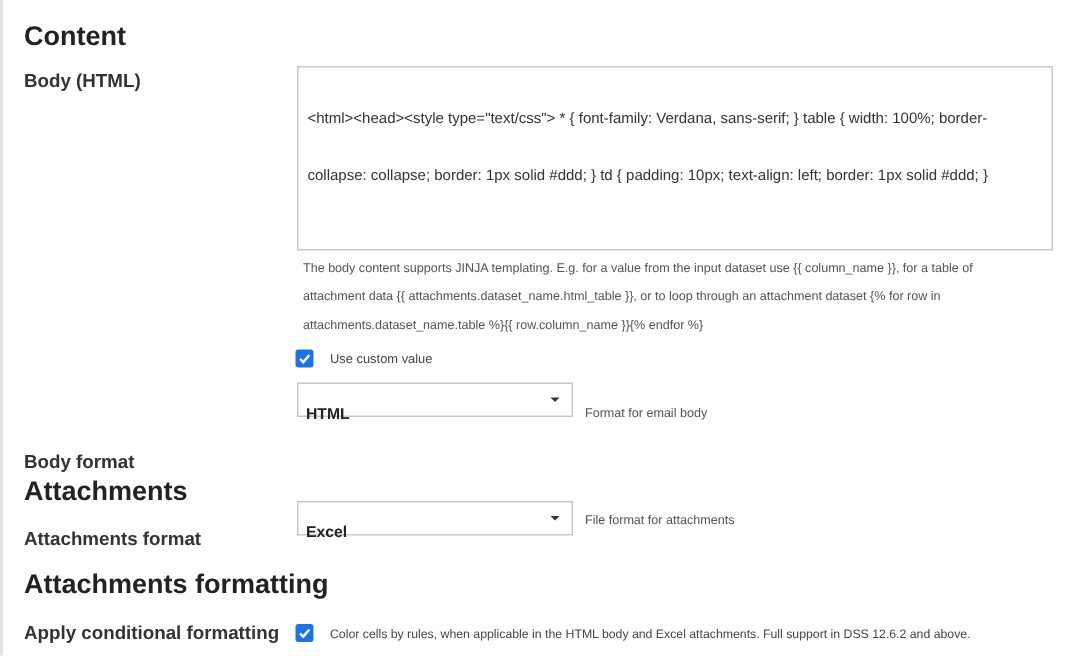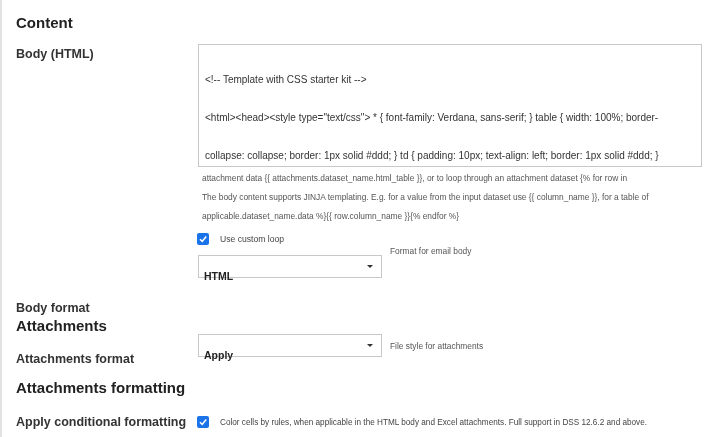--- a/index.html
+++ b/index.html
@@ -6,21 +6,21 @@
     html, body { width: 711px; height: 437px; overflow: hidden; background: #ffffff; }
     body {
       font-family: "Liberation Sans", "DejaVu Sans", sans-serif;
       color: #222;
       position: relative;
       border-left: 2px solid #e2e2e2;
     }
     .section-title {
       position: absolute;
       left: 14px;
-      font-size: 15px;
+      font-size: 18px;
       font-weight: bold;
       color: #222;
     }
     .field-label {
       position: absolute;
       left: 14px;
       font-size: 12.5px;
       color: #333;
       font-weight: bold;
     }
@@ -99,61 +99,60 @@
     }
   </style>
 </head>
 <body>
 
 <div class="section-title" style="top:14px;">Content</div>
 
 <div class="field-label" style="top:47px;">Body (HTML)</div>
 
 <div class="textarea">
-  <span class="line">&lt;!-- Template with CSS starter kit --&gt;</span>
   <span class="line">&lt;html&gt;&lt;head&gt;&lt;style type="text/css"&gt; * { font-family: Verdana, sans-serif; } table { width: 100%; border-</span>
   <span class="line">collapse: collapse; border: 1px solid #ddd; } td { padding: 10px; text-align: left; border: 1px solid #ddd; }</span>
   
   
   
   
   
   <span class="resize-handle">
     
   </span>
 </div>
 
 <div class="help-block">
+  <div>The body content supports JINJA templating. E.g. for a value from the input dataset use {{ column_name }}, for a table of</div>
   <div>attachment data {{ attachments.dataset_name.html_table }}, or to loop through an attachment dataset {% for row in</div>
-  <div>The body content supports JINJA templating. E.g. for a value from the input dataset use {{ column_name }}, for a table of</div>
-  <div>applicable.dataset_name.data %}{{ row.column_name }}{% endfor %}</div>
+  <div>attachments.dataset_name.table %}{{ row.column_name }}{% endfor %}</div>
 </div>
 
 <div class="checkbox" style="left:195px; top:233px;">
   <svg width="10" height="10" viewBox="0 0 10 10">
       <polyline points="2,5.2 4.2,7.4 8.2,2.6" fill="none" stroke="#fff" stroke-width="1.6"></polyline>
     </svg>
 </div>
-<div class="check-label" style="left:218px; top:234px;">Use custom loop</div>
+<div class="check-label" style="left:218px; top:234px;">Use custom value</div>
 
 <div class="field-label" style="top:257px;margin-top:44px;">Body format</div>
 <div class="select" style="top:255px;">
   <span>HTML</span>
   <span class="caret"></span>
 </div>
-<div class="select-help" style="top:246px;text-align:center;">Format for email body</div>
+<div class="select-help" style="top:270px;text-align:center;">Format for email body</div>
 
 <div class="section-title" style="top:317px;">Attachments</div>
 
 <div class="field-label" style="top:352px;">Attachments format</div>
 <div class="select" style="top:334px;">
-  <span>Apply</span>
+  <span>Excel</span>
   <span class="caret"></span>
 </div>
-<div class="select-help" style="top:341px;">File style for attachments</div>
+<div class="select-help" style="top:341px;">File format for attachments</div>
 
 <div class="section-title" style="top:379px;">Attachments formatting</div>
 
 <div class="field-label" style="top:415px;">Apply conditional formatting</div>
 <div class="checkbox" style="left:195px; top:416px;">
   <svg width="10" height="10" viewBox="0 0 10 10">
       <polyline points="2,5.2 4.2,7.4 8.2,2.6" fill="none" stroke="#fff" stroke-width="1.6"></polyline>
     </svg>
 </div>
 <div class="check-label" style="left:218px; top:418px; font-size:8.2px;">Color cells by rules, when applicable in the HTML body and Excel attachments. Full support in DSS 12.6.2 and above.</div>

